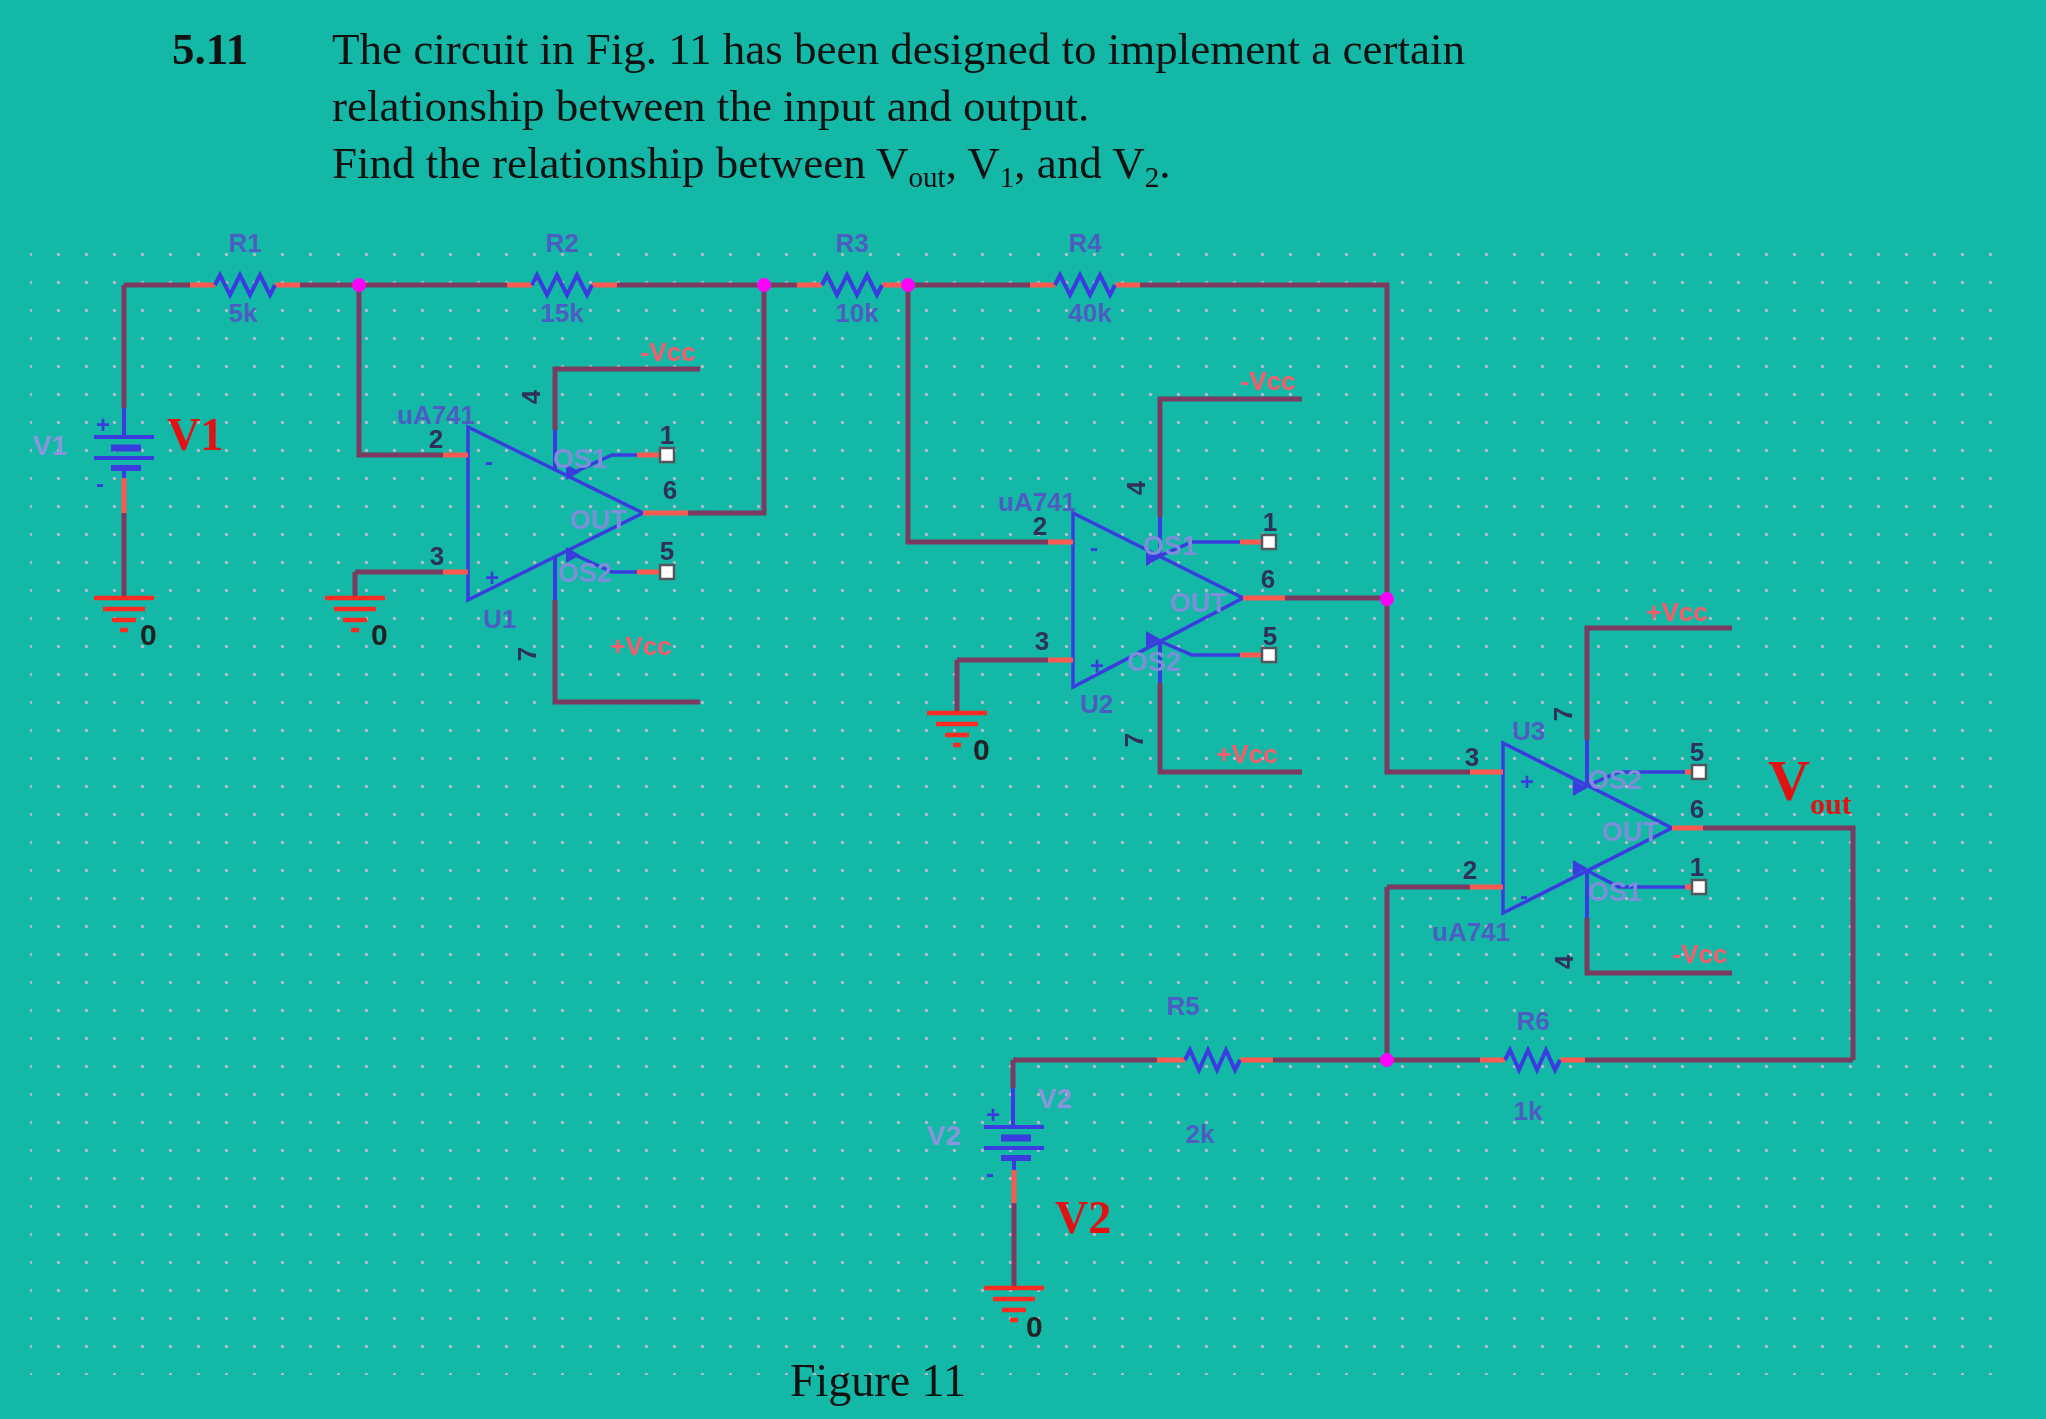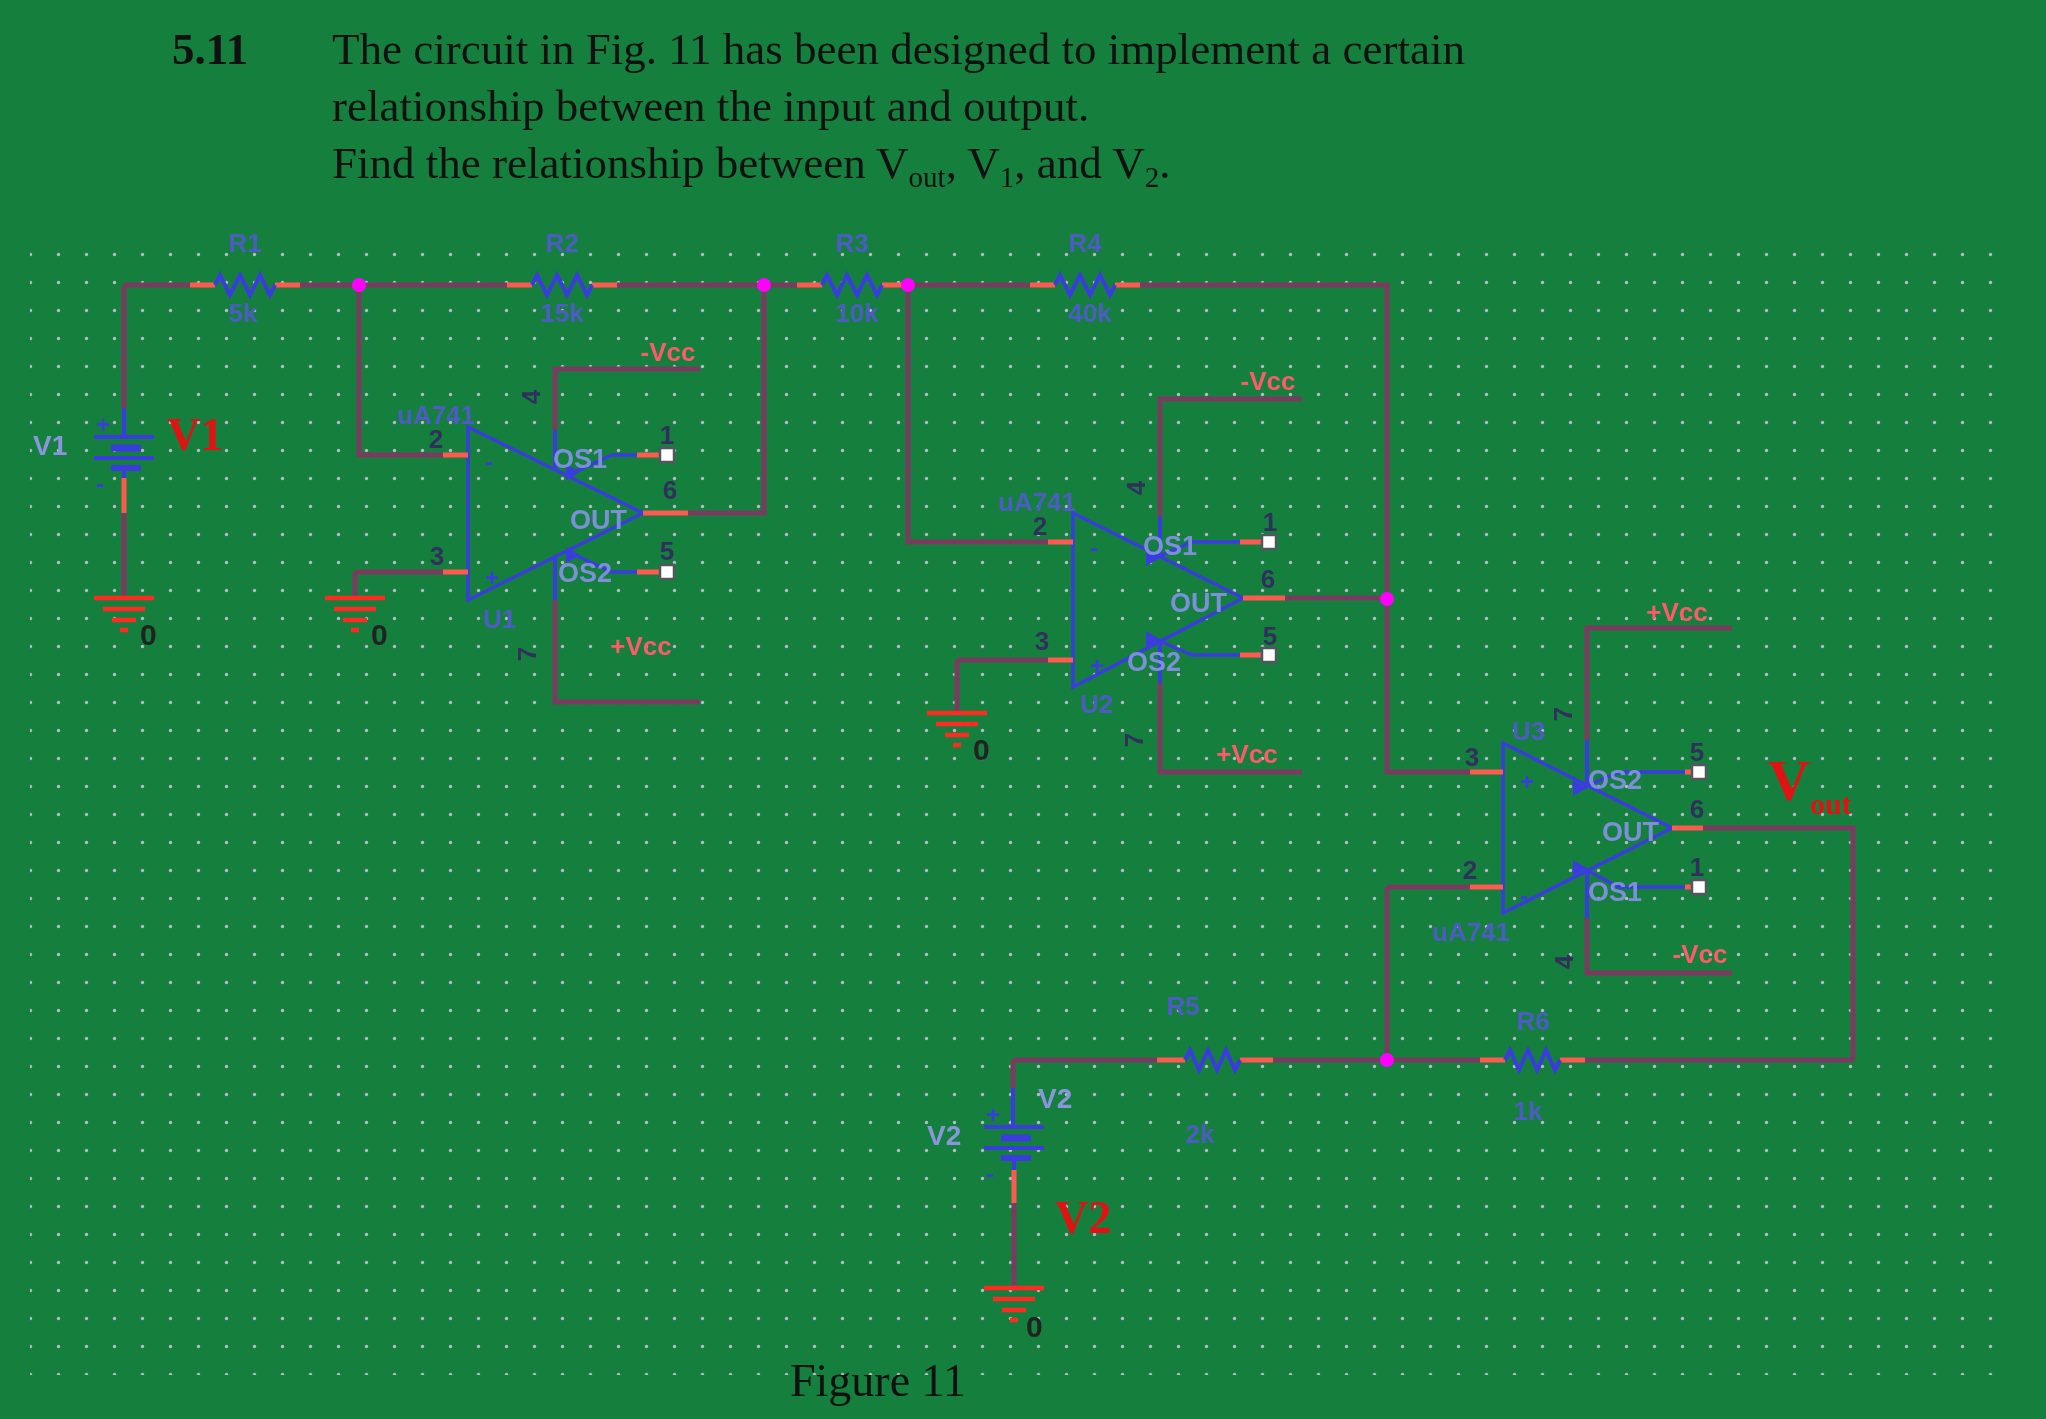--- a/index.html
+++ b/index.html
@@ -1,16 +1,16 @@
 <!DOCTYPE html>
 <html><head>
 <meta charset="utf-8">
 <style>
   html,body{margin:0;padding:0;background:#ffffff;}
-  .page{position:relative;width:2046px;height:1419px;background:#15803d;overflow:hidden;}
+  .page{position:relative;width:2046px;height:1419px;background:#14b8a6;overflow:hidden;}
   svg{display:block;}
   text{font-family:"Liberation Sans",sans-serif;}
   .prob{font-family:"Liberation Serif",serif;font-size:45px;fill:#111;}
   .probnum{font-weight:bold;}
   .sub{font-size:29px;}
   .caption{font-family:"Liberation Serif",serif;font-size:46px;fill:#111;}
   .rlab{font-size:26px;font-weight:bold;fill:#4d5cc2;}
   .chip{font-size:26px;font-weight:bold;fill:#4d5cc2;}
   .os{font-size:27px;font-weight:bold;fill:#7d8fd9;}
   .pin{font-size:26px;font-weight:bold;fill:#30305c;}

